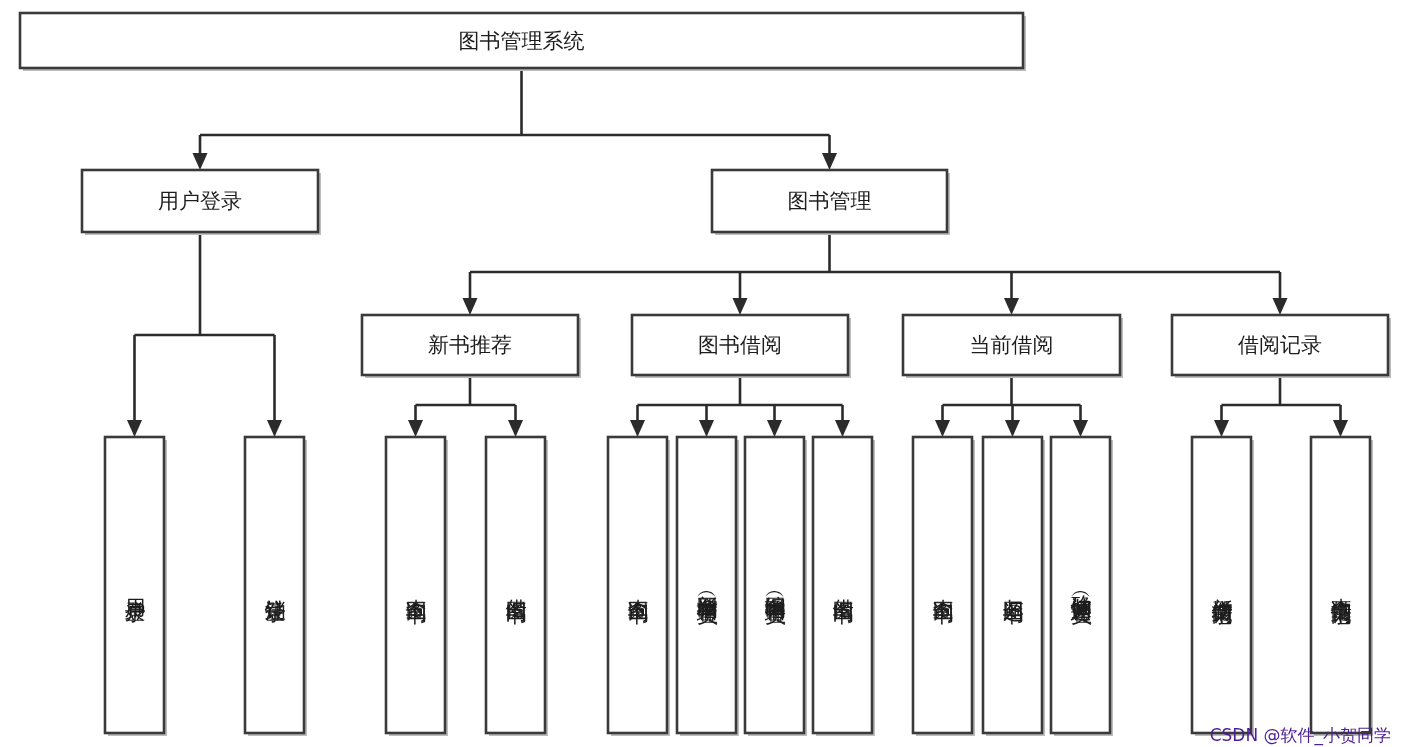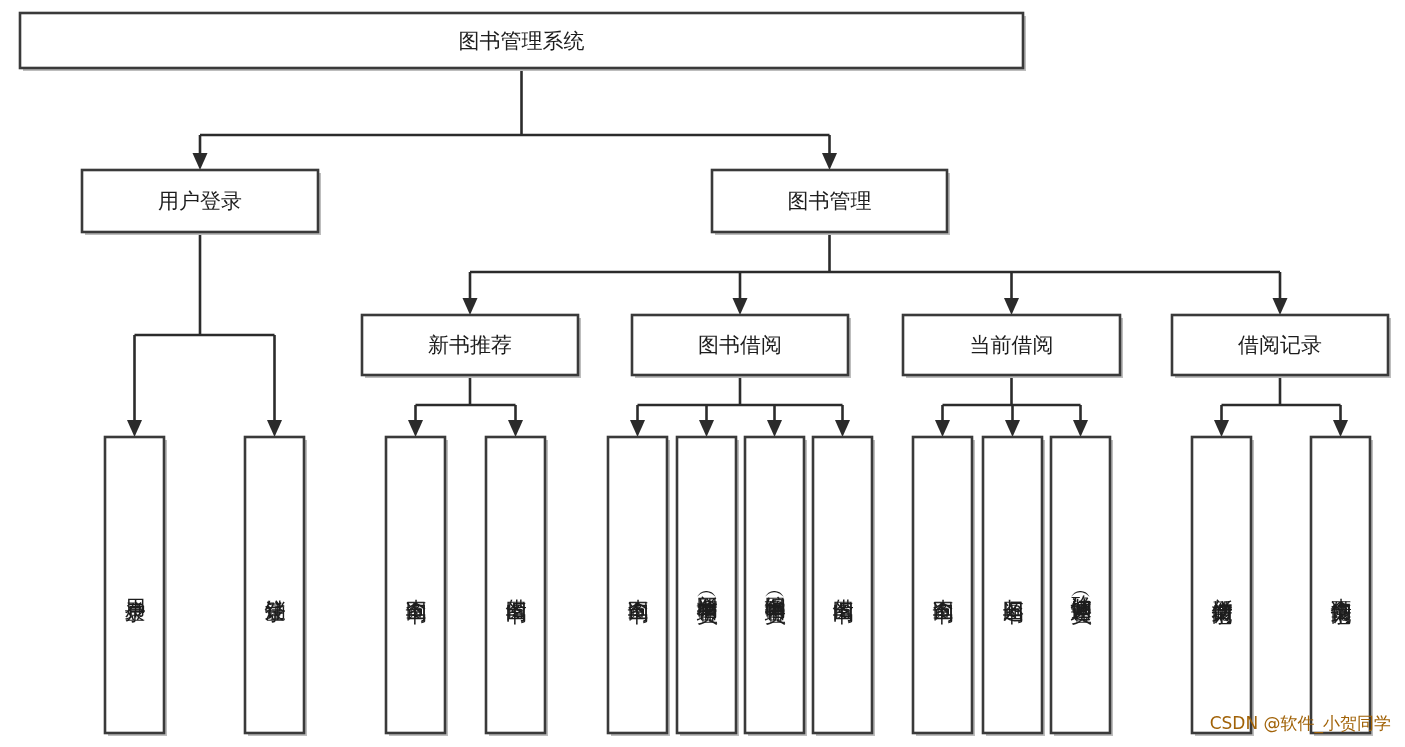--- a/index.html
+++ b/index.html
@@ -64,24 +64,24 @@
     font-family: "DejaVu Sans", "Liberation Sans", sans-serif;
     font-size: 21px;
     line-height: 1.12;
     color: #1d1d1d;
     letter-spacing: 1.5px;
     white-space: nowrap;
   }
   .watermark {
     position: absolute;
     right: 14px;
-    bottom: 12px;
+    bottom: 0;
     font-family: "DejaVu Sans", "Liberation Sans", sans-serif;
     font-size: 17px;
-    color: #a16207;
+    color: #4c1d95;
     white-space: nowrap;
     user-select: none;
   }
 </style>
 </head>
 <body>
 
 <div id="diagram-root">
   <svg class="flow" viewBox="0 0 1405 747">
     <g id="connectors-layer">

